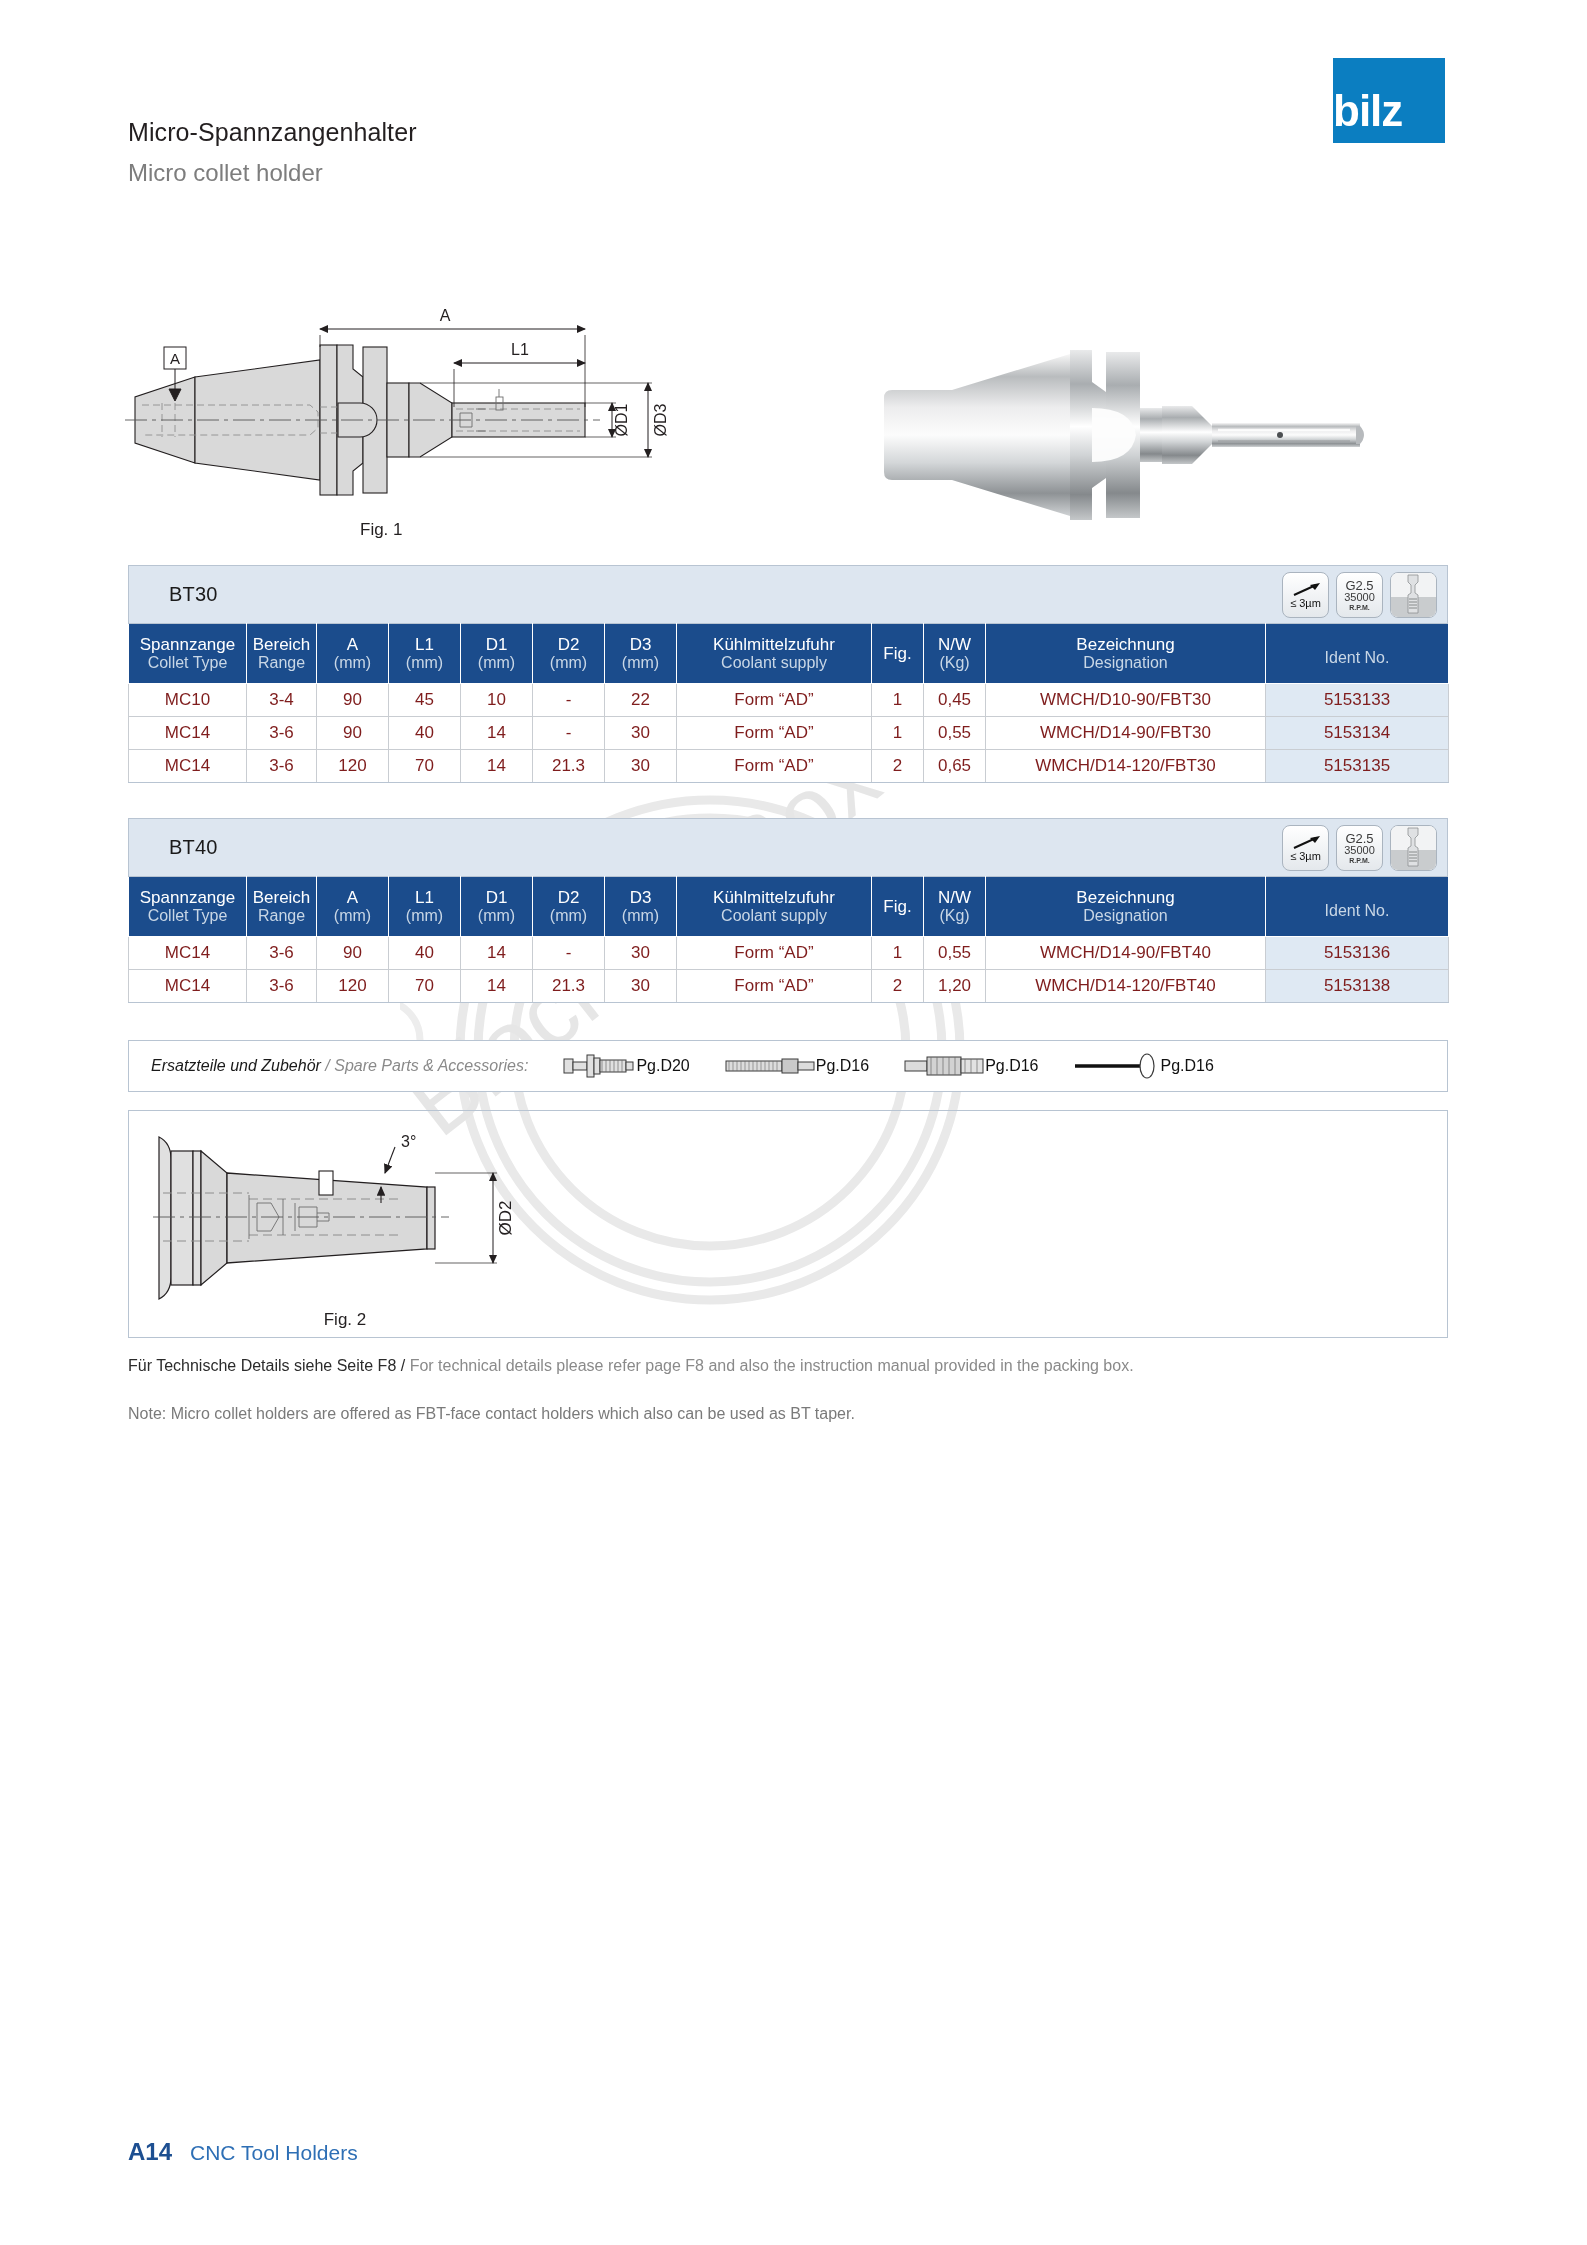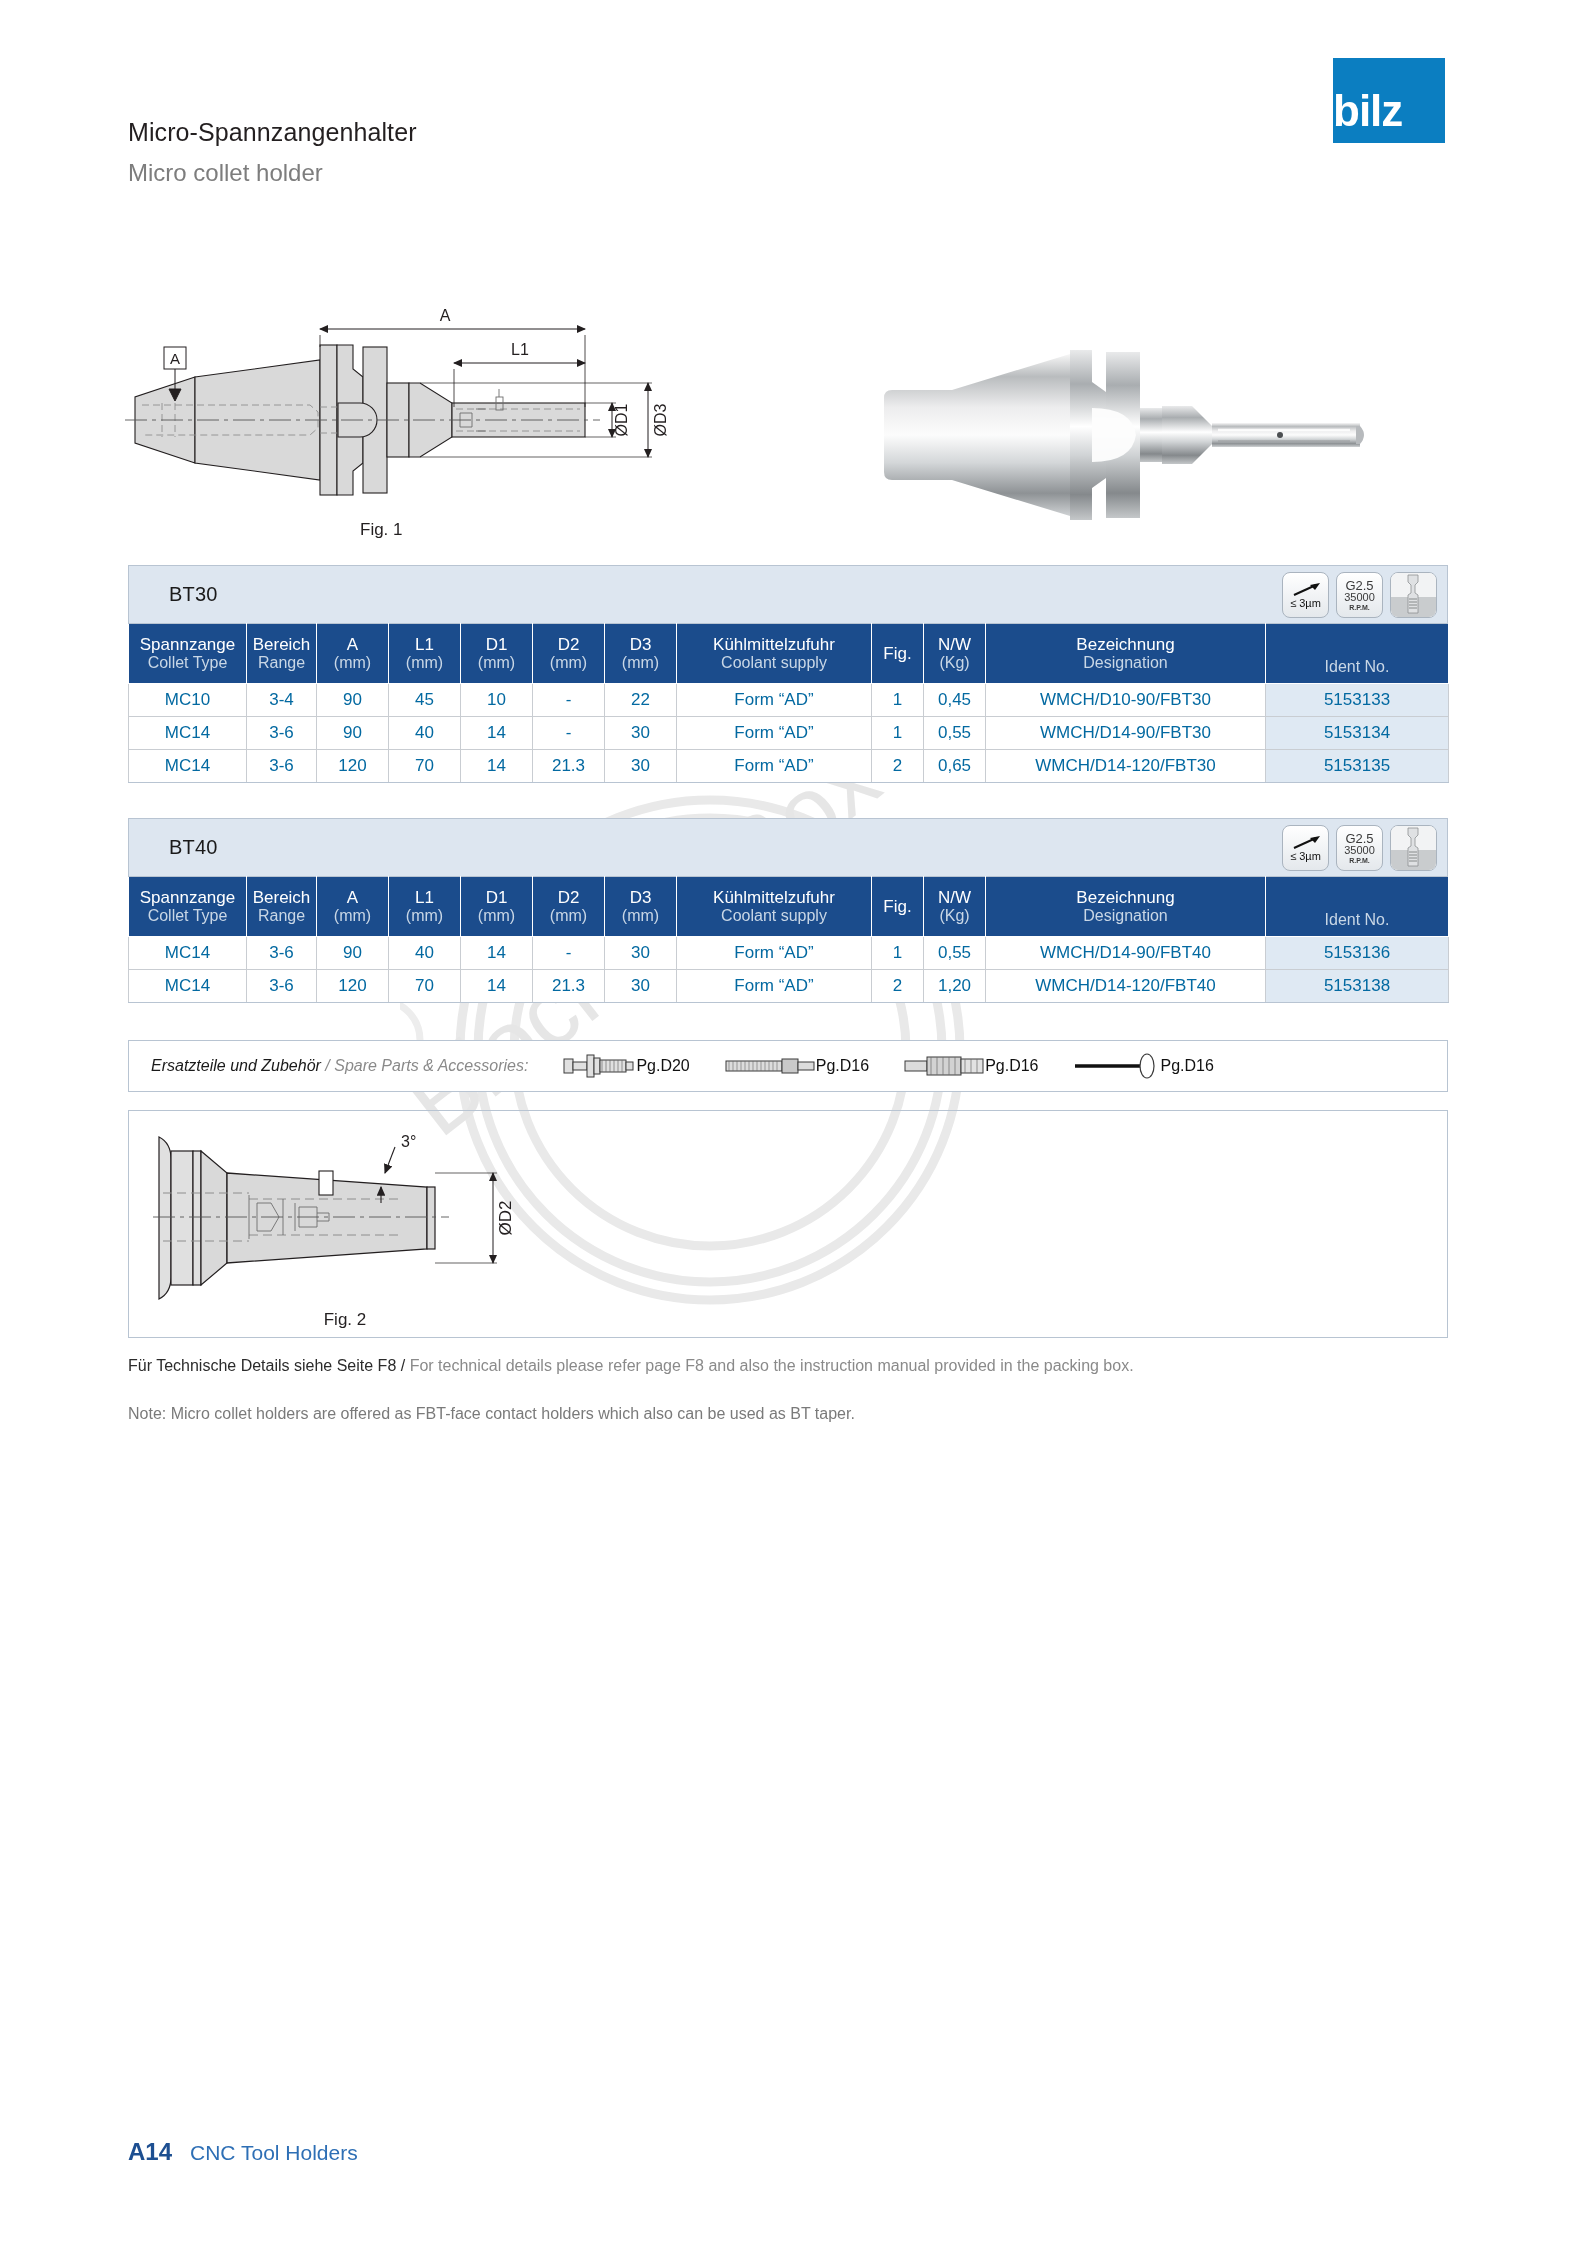--- a/index.html
+++ b/index.html
@@ -77,24 +77,24 @@
     width:1320px; border-collapse:collapse; table-layout:fixed;
     font-size:17px;
   }
   table.spec th {
     background:#1b4c8c; color:#ffffff; font-weight:normal;
     border:1px solid #ffffff; border-top:1px solid #b8c4d2;
     padding:5px 2px; height:60px; vertical-align:middle; line-height:1.15;
   }
   table.spec th .de { display:block; font-size:17px; color:#ffffff; }
   table.spec th .en { display:block; font-size:16px; color:#c9d7e6; }
-  table.spec th.identh { vertical-align:bottom; padding-bottom:7px; }
+  table.spec th.identh { vertical-align:bottom; padding-bottom:16px; }
   table.spec td {
     border:1px solid #c9cdd2; text-align:center; padding:6px 2px;
-    background:#ffffff; height:31px; color:#0369a1;
+    background:#ffffff; height:31px; color:#7f1d1d;
   }
   table.spec td.ident { background:#dfe9f3; }
   table.spec tr:last-child td { border-bottom:1px solid #b8c4d2; }
 
   
   col.c-collet{width:118px} col.c-range{width:70px} col.c-a{width:72px}
   col.c-l1{width:72px} col.c-d1{width:72px} col.c-d2{width:72px}
   col.c-d3{width:72px} col.c-cool{width:195px} col.c-fig{width:52px}
   col.c-nw{width:62px} col.c-desig{width:280px} col.c-ident{width:183px}
 

